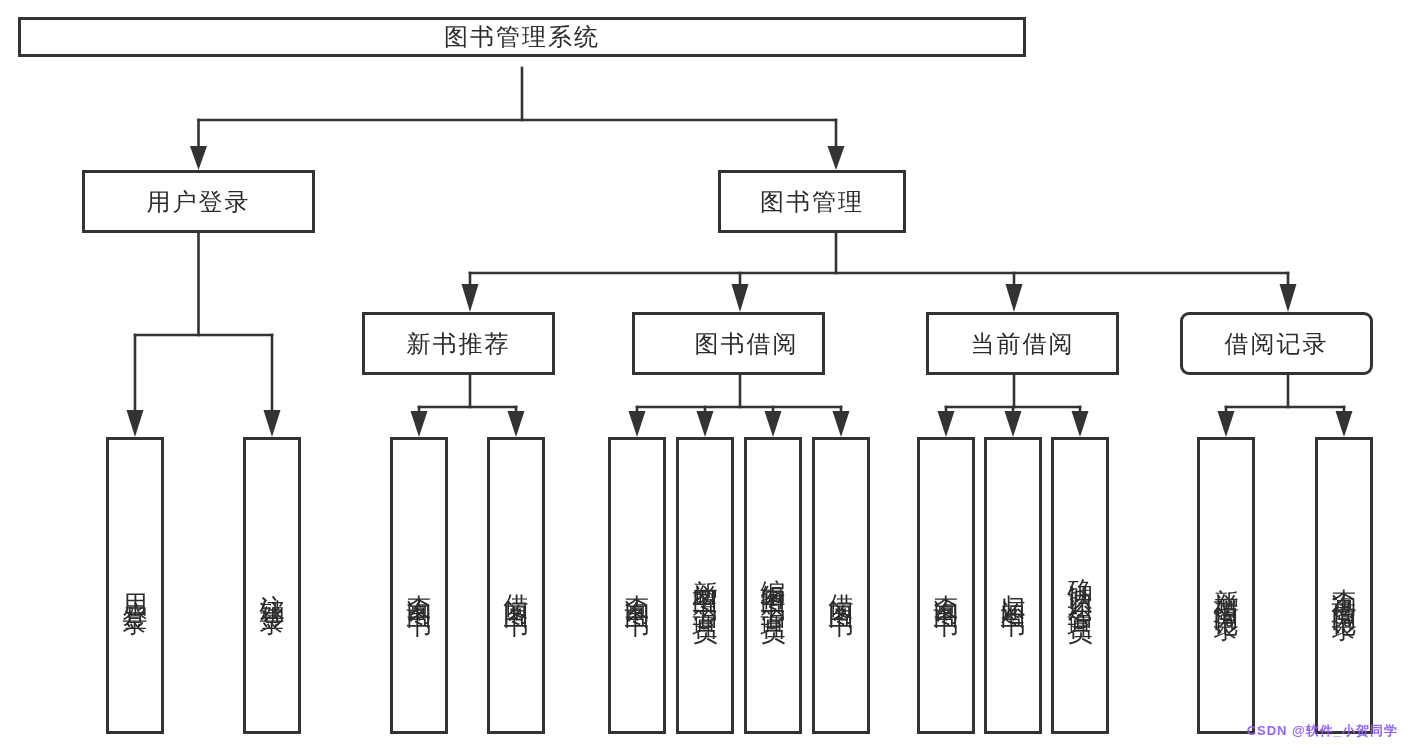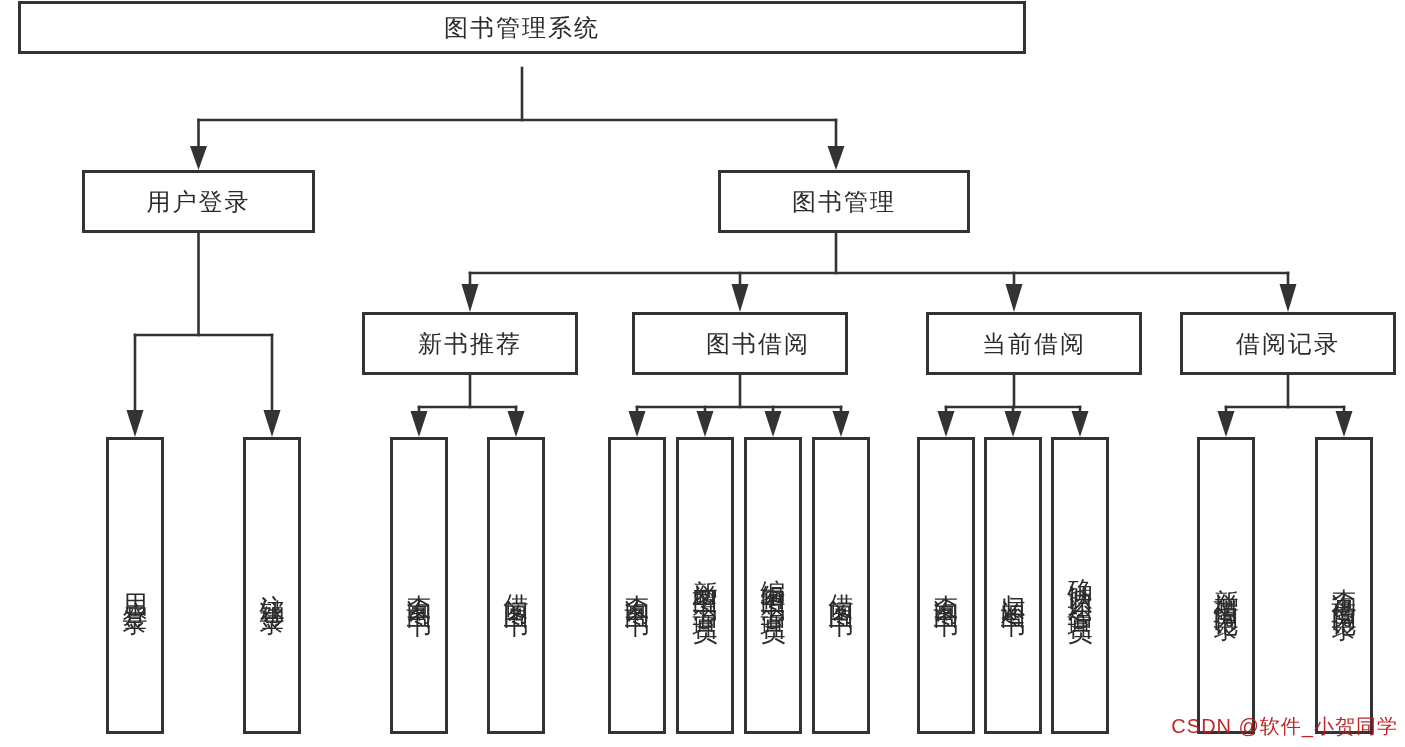--- a/index.html
+++ b/index.html
@@ -26,38 +26,39 @@
     top:437px;width:58px;height:297px;
     font-size:25px;
     letter-spacing:6px;
   }
   .leaf span{
     writing-mode:vertical-rl;
     text-orientation:mixed;
     line-height:1;
   }
   
-  .b-root {left:18px; top:1px; width:1008px; height:53px;text-align:right;}
+  .b-root {left:18px; top:17px; width:1008px; height:40px;text-align:right;}
   .b-login{left:82px; top:170px; width:233px; height:63px;}
-  .b-mgmt {left:718px;top:170px; width:252px; height:63px;}
-  .l2{top:312px;width:216px;height:63px;font-family:Liberation Mono, monospace;}
-  .b-l2a{left:362px;} .b-l2b{left:632px;padding-left:36px;} .b-l2c{left:906px;margin-left:20px;} .b-l2d{left:1180px;}
+  .b-mgmt {left:718px;top:170px; width:188px; height:63px;}
+  .l2{top:312px;width:193px;height:63px;font-family:Liberation Mono, monospace;}
+  .b-l2a{left:362px;} .b-l2b{left:632px;padding-left:36px;} .b-l2c{left:906px;margin-left:20px;} .b-l2d{left:1180px;border-radius:9px;}
   .lf-1{left:106px;} .lf-2{left:243px;}
   .lf-3{left:390px;} .lf-4{left:487px;}
   .lf-5{left:608px;} .lf-6{left:676px;} .lf-7{left:744px;} .lf-8{left:812px;}
   .lf-9{left:917px;} .lf-10{left:984px;} .lf-11{left:1051px;}
   .lf-12{left:1197px;} .lf-13{left:1315px;}
   .watermark{
     position:absolute;
     right:7px;bottom:7px;
-    color:#b91c1c;
-    font-size:20px;
+    color:#8b5cf6;
+    font-size:13px;
     letter-spacing:1px;
     opacity:0.95;
     white-space:nowrap;
+    font-weight:bold;
   }
 </style>
 </head>
 <body>
 
 <div class="canvas">
 
   <svg class="connectors" viewBox="0 0 1405 747" aria-hidden="true">
     <g stroke="#333333" stroke-width="2.6" fill="none" stroke-linecap="square">
 

